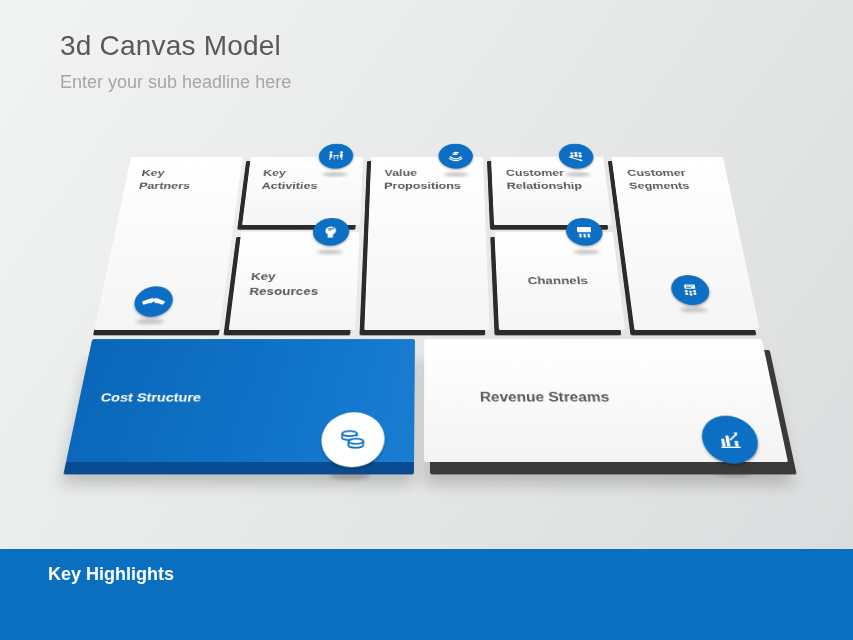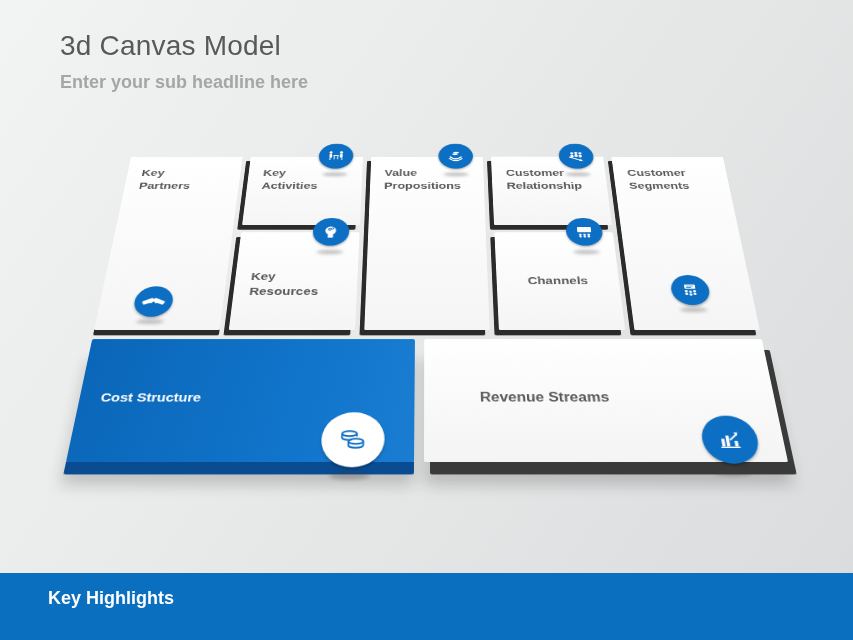--- a/index.html
+++ b/index.html
@@ -4,21 +4,21 @@
 <style>
   html,body{margin:0;padding:0;}
   body{
     width:853px;height:640px;overflow:hidden;position:relative;
     font-family:"Liberation Sans","DejaVu Sans",sans-serif;
     background:linear-gradient(125deg,#f2f3f3 0%,#e9eaea 40%,#dadbdc 100%);
   }
   
   .header{position:absolute;left:48px;top:30px;margin-left:12px;}
   .title{font-size:28px;color:#595959;font-weight:400;letter-spacing:.2px;}
-  .subtitle{font-size:18px;color:#a6a6a6;margin-top:10px;font-weight:700;}
+  .subtitle{font-size:18px;color:#a6a6a6;margin-top:10px;font-weight:400;}
 
   
   .canvas3d{
     position:absolute;left:66px;top:40px;width:722px;height:422px;
     transform:perspective(900px) rotateX(28deg);
     transform-origin:50% 100%;
   }
   .grid-top{
     display:grid;grid-template-columns:repeat(5,1fr);column-gap:10px;
     height:260px;
@@ -74,21 +74,21 @@
   .sh-top-right{top:26px;right:18px;}
   .ic-kp{left:38px;bottom:18px;}   .sh-kp{left:44px;bottom:8px;}
   .ic-cs{left:50%;bottom:34px;transform:translateX(-50%);} .sh-cs{left:50%;bottom:24px;transform:translateX(-50%);}
   .ic-cost{width:64px;height:64px;background:#ffffff;right:30px;bottom:-6px;}
   .sh-cost{right:44px;bottom:-20px;width:40px;height:9px;}
   .ic-rev{width:56px;height:56px;right:26px;bottom:-2px;}
   .sh-rev{right:38px;bottom:-16px;width:38px;height:8px;}
 
   
   .band{
-    position:absolute;left:0;right:0;bottom:0;height:67px;
+    position:absolute;left:0;right:0;bottom:0;height:91px;
     background:#0b6fc0;color:#ffffff;
   }
   .band-heading{margin:15px 0 0 48px;font-size:18px;font-weight:700;}
   .band-body{margin:7px 48px 0 48px;font-size:14.5px;line-height:1.52;max-width:800px;font-weight:400;}
 </style>
 </head>
 <body>
 
 <div class="header">
   <div class="title">3d Canvas Model</div>

